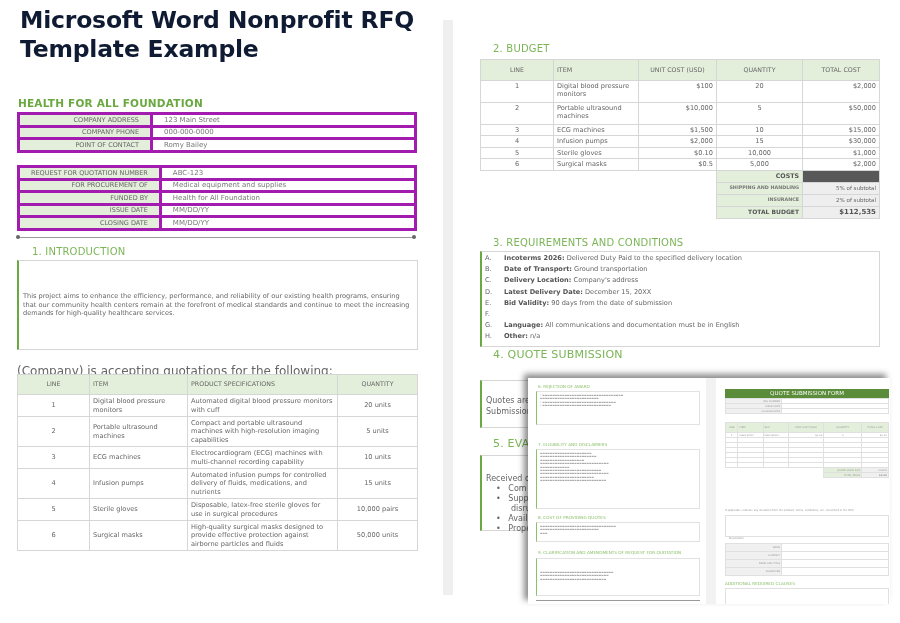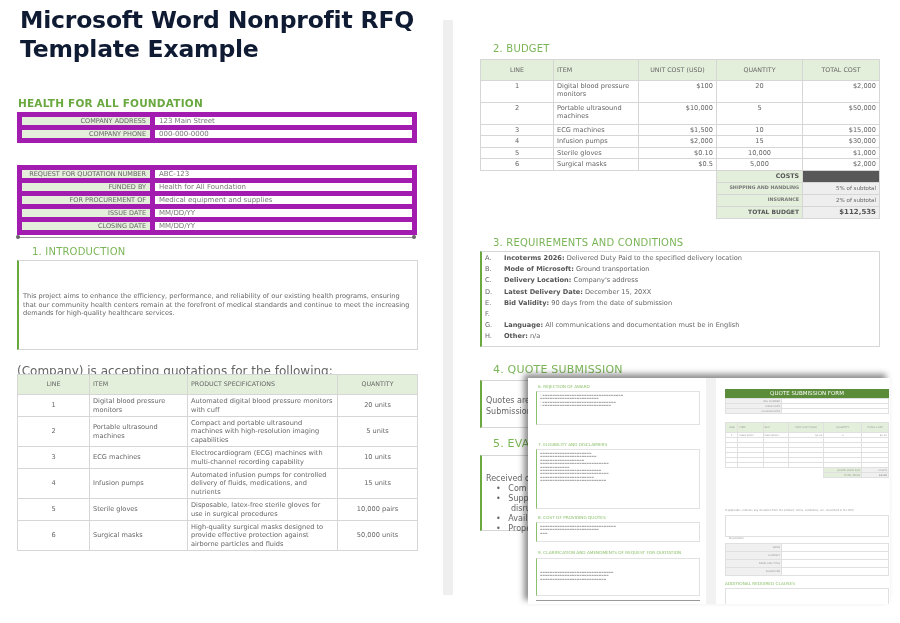--- a/index.html
+++ b/index.html
@@ -2,21 +2,21 @@
 <html><head>
 <meta charset="utf-8">
 <style>
 *{box-sizing:border-box;margin:0;padding:0}
 html,body{width:900px;height:623px;overflow:hidden;background:#fff;font-family:"DejaVu Sans","Liberation Sans",sans-serif;color:#555}
 #root{position:relative;width:900px;height:623px}
 .abs{position:absolute}
 .title{left:20px;top:6px;width:420px;font-family:"DejaVu Sans",sans-serif;font-weight:bold;font-size:23.5px;line-height:29px;color:#0f1a33;letter-spacing:-0.2px}
 .org{left:18px;top:97px;font-weight:bold;font-size:10.5px;color:#6aa840;letter-spacing:0.2px}
 table{border-collapse:collapse;font-size:7px}
-.kv td{border:5px solid #a21caf;height:12.5px;padding:0 4px;white-space:nowrap}
+.kv td{border:3px solid #a21caf;height:12.5px;padding:0 11px;white-space:nowrap}
 .kv td.k{background:#e3eedb;text-align:right;color:#666;width:133px;font-size:6.5px}
 .kv td.v{color:#777}
 .sep{height:1px;background:#9a9a9a}
 .dot{position:absolute;top:-2px;width:4px;height:4px;border-radius:50%;background:#666}
 .sechead{font-size:10px;color:#7ab556;letter-spacing:0.2px}
 .box{border:1px solid #d6d6d6;border-left:2px solid #6aa840;background:#fff}
 .intro-text{font-size:6.6px;line-height:8.6px;color:#666;padding:0 4px}
 .grid td,.grid th{border:1px solid #d6d6d6;font-weight:normal;color:#666;font-size:6.6px;line-height:8.4px;padding:1px 3px;vertical-align:middle}
 .grid th{background:#e3eedb;height:20px;font-size:6.3px}
 .c{text-align:center}.r{text-align:right}
@@ -47,36 +47,40 @@
   <table class="abs kv" style="left:17px;top:112px;width:400px">
     <tbody>
         <tr>
           <td class="k">COMPANY ADDRESS</td>
           <td class="v">123 Main Street</td>
         </tr>
     <tr>
           <td class="k">COMPANY PHONE</td>
           <td class="v">000-000-0000</td>
         </tr>
+    <tr>
+          <td class="k">POINT OF CONTACT</td>
+          <td class="v">Romy Bailey</td>
+        </tr>
   </tbody>
     </table>
 
   <table class="abs kv" style="left:17px;top:165px;width:400px">
     <tbody>
         <tr>
           <td class="k">REQUEST FOR QUOTATION NUMBER</td>
           <td class="v">ABC-123</td>
         </tr>
     <tr>
+          <td class="k">FOR PROCUREMENT OF</td>
+          <td class="v">Medical equipment and supplies</td>
+        </tr>
+    <tr>
           <td class="k">FUNDED BY</td>
           <td class="v">Health for All Foundation</td>
-        </tr>
-    <tr>
-          <td class="k">FOR PROCUREMENT OF</td>
-          <td class="v">Medical equipment and supplies</td>
         </tr>
     <tr>
           <td class="k">ISSUE DATE</td>
           <td class="v">MM/DD/YY</td>
         </tr>
     <tr>
           <td class="k">CLOSING DATE</td>
           <td class="v">MM/DD/YY</td>
         </tr>
   </tbody>
@@ -219,21 +223,21 @@
     </table>
 
   <div class="abs sechead" style="left:493px;top:237px">3. REQUIREMENTS AND CONDITIONS</div>
   <div class="abs box" style="left:480px;top:251px;width:400px;height:96px;padding-top:1px">
     <div class="req-row">
         <span class="l">A.</span>
         <span><b>Incoterms 2026:</b><span> Delivered Duty Paid to the specified delivery location</span></span>
       </div>
     <div class="req-row">
         <span class="l">B.</span>
-        <span><b>Mode of Microsoft:</b><span> Ground transportation</span></span>
+        <span><b>Date of Transport:</b><span> Ground transportation</span></span>
       </div>
     <div class="req-row">
         <span class="l">C.</span>
         <span><b>Delivery Location:</b><span> Company's address</span></span>
       </div>
     <div class="req-row">
         <span class="l">D.</span>
         <span><b>Latest Delivery Date:</b><span> December 15, 20XX</span></span>
       </div>
     <div class="req-row">
@@ -246,21 +250,21 @@
     <div class="req-row">
         <span class="l">G.</span>
         <span><b>Language:</b><span> All communications and documentation must be in English</span></span>
       </div>
     <div class="req-row">
         <span class="l">H.</span>
         <span><b>Other:</b><span> n/a</span></span>
       </div>
   </div>
 
-  <div class="abs sechead" style="left:493px;top:363px;font-size:11px">4. QUOTE SUBMISSION</div>
+  <div class="abs sechead" style="left:493px;top:348px;font-size:11px">4. QUOTE SUBMISSION</div>
   <div class="abs box" style="left:480px;top:380px;width:400px;height:48px;padding:14px 4px;font-size:8px;line-height:11px;color:#666">
     <div>Quotes are f</div>
     <div>Submissions r</div>
   </div>
 
   <div class="abs sechead" style="left:493px;top:437px;font-size:11px">5. EVAL</div>
   <div class="abs box" style="left:480px;top:455px;width:400px;height:76px;padding:18px 4px;font-size:8px;line-height:10px;color:#666">
     <div>Received qu</div>
     <div style="padding-left:10px">
       <div>•&nbsp;&nbsp;&nbsp;<span>Com</span></div>

